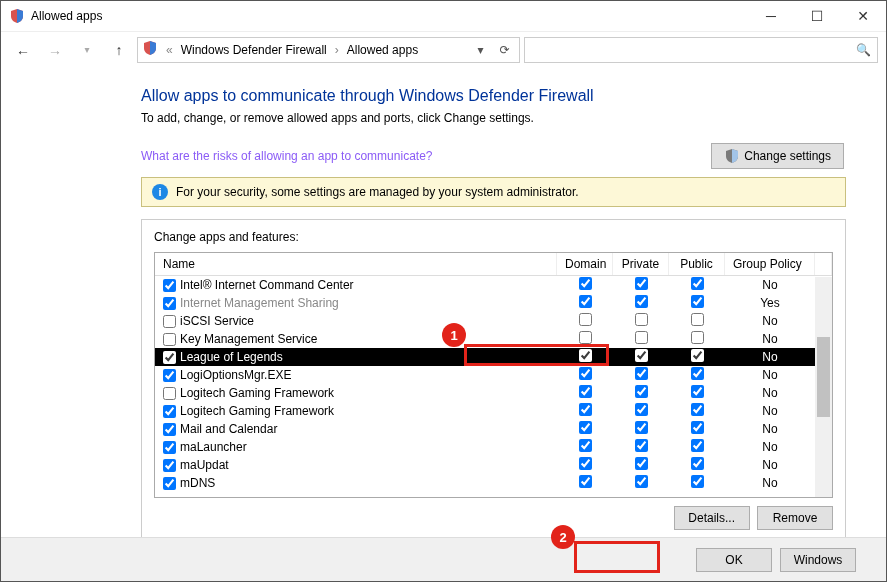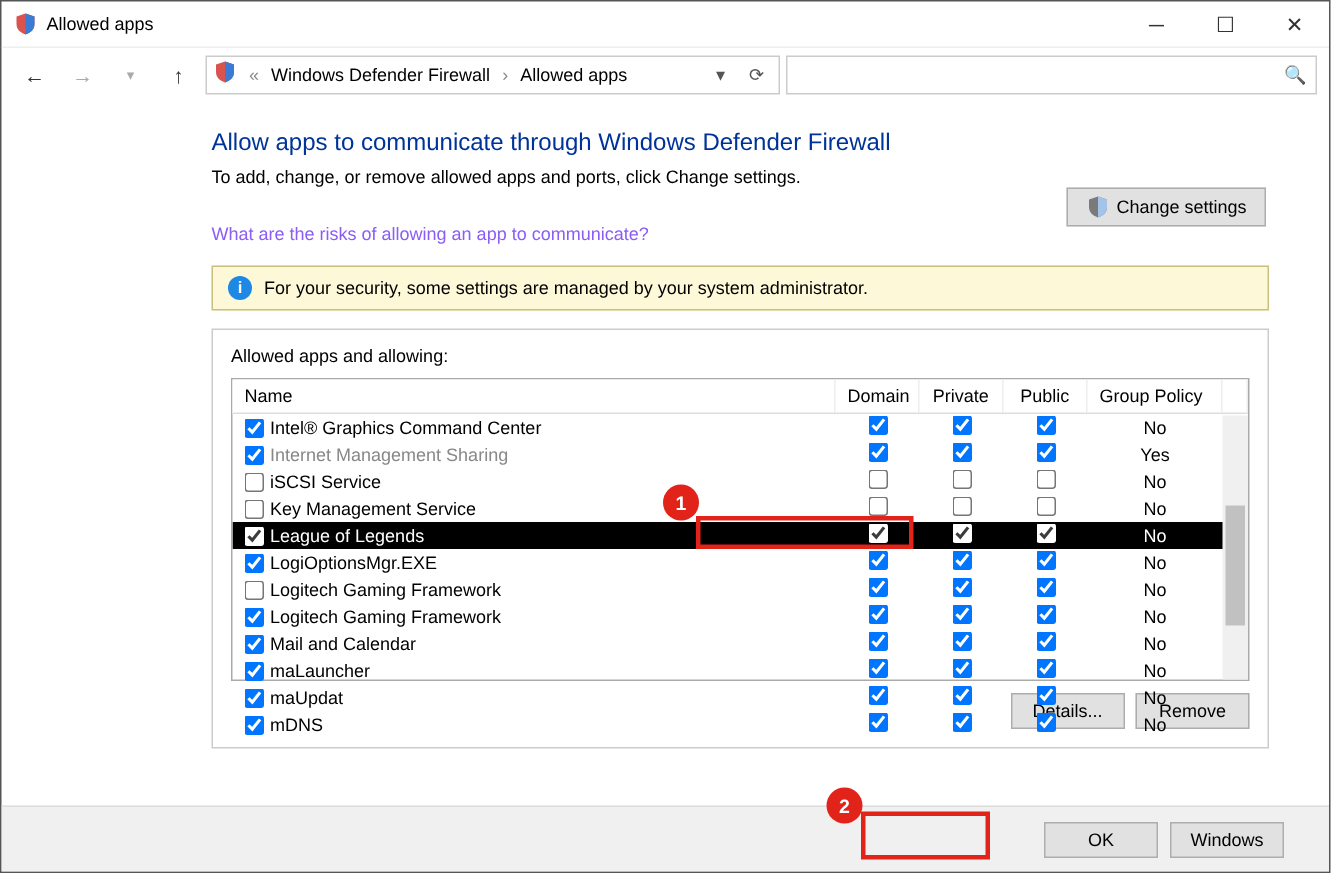--- a/index.html
+++ b/index.html
@@ -23,29 +23,29 @@
 .searchbox { flex: 1; height: 26px; border: 1px solid #ccc; display: flex; align-items: center; padding: 0 6px; }
 .searchbox input { flex: 1; border: none; outline: none; font-size: 12px; }
 .searchbox .sicon { color: #777; }
 
 
 .content { padding: 20px 40px 0 140px; }
 .heading { color: #003399; font-size: 16px; font-weight: 400; margin-bottom: 6px; }
 .subtext { font-size: 12px; color: #000; margin-bottom: 24px; }
 .risklink { color: #8b5cf6; font-size: 12px; display: inline-block; margin-bottom: 14px; }
 
-.topright { position: absolute; right: 42px; top: 124px; }
+.topright { position: absolute; right: 42px; top: 142px; }
 .btn { background: #e1e1e1; border: 1px solid #adadad; padding: 4px 12px; font-size: 12px; font-family: inherit; display: inline-flex; align-items: center; gap: 4px; }
 
 .notice { background: #fdf8d7; border: 1px solid #c9c07e; padding: 6px 10px; display: flex; align-items: center; gap: 8px; margin-bottom: 12px; }
 .notice .info { width: 16px; height: 16px; background: #1e88e5; border-radius: 50%; color: #fff; font-weight: bold; font-size: 11px; display: flex; align-items: center; justify-content: center; }
 
 .panel { border: 1px solid #ccc; padding: 10px 12px 12px; }
 .panel-label { font-size: 12px; margin-bottom: 8px; }
-.listbox { border: 1px solid #aaa; height: 202px; position: relative; }
+.listbox { border: 1px solid #aaa; height: 246px; position: relative; }
 .listhead { display: flex; border-bottom: 1px solid #ddd; background: #fff; }
 .listhead div { padding: 4px 8px; font-size: 12px; border-right: 1px solid #eee; }
 .col-name { flex: 1; }
 .col-d, .col-pr, .col-pu { width: 56px; text-align: center; }
 .col-gp { width: 90px; }
 .col-sb { width: 17px; }
 .listbody { overflow: hidden; }
 .row { display: flex; align-items: center; height: 18px; }
 .row.selected { background: #000000; color: #fff; }
 .row .cname { flex: 1; padding-left: 8px; display: flex; align-items: center; gap: 4px; }
@@ -132,35 +132,35 @@
       <span>Change settings</span>
     </button>
   </div>
 
   <div class="notice">
     <span class="info">i</span>
     <span>For your security, some settings are managed by your system administrator.</span>
   </div>
 
   <div class="panel">
-    <div class="panel-label">Allowed apps and allowing:</div>
+    <div class="panel-label">Change apps and features:</div>
     <div class="listbox">
       <div class="listhead">
         <div class="col-name">Name</div>
         <div class="col-d">Domain</div>
         <div class="col-pr">Private</div>
         <div class="col-pu">Public</div>
         <div class="col-gp">Group Policy</div>
         <div class="col-sb"></div>
       </div>
       <div class="listbody" id="listbody">
           <div class="row">
             <div class="cname">
               <input type="checkbox" checked="" style="">
-              <span>Intel® Graphics Command Center</span>
+              <span>Intel® Internet Command Center</span>
             </div>
             <div class="cchk"><input type="checkbox" checked="" style=""></div>
             <div class="cchk"><input type="checkbox" checked="" style=""></div>
             <div class="cchk"><input type="checkbox" checked="" style=""></div>
             <div class="cgp">No</div>
             <div class="csb"></div>
           </div>
           <div class="row dimmed">
             <div class="cname">
               <input type="checkbox" checked="" style="">

